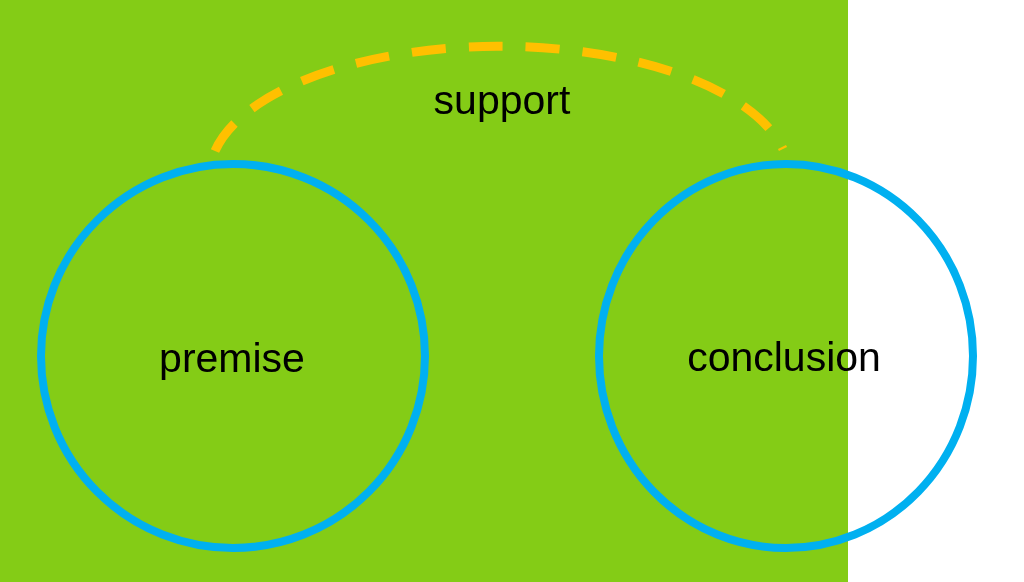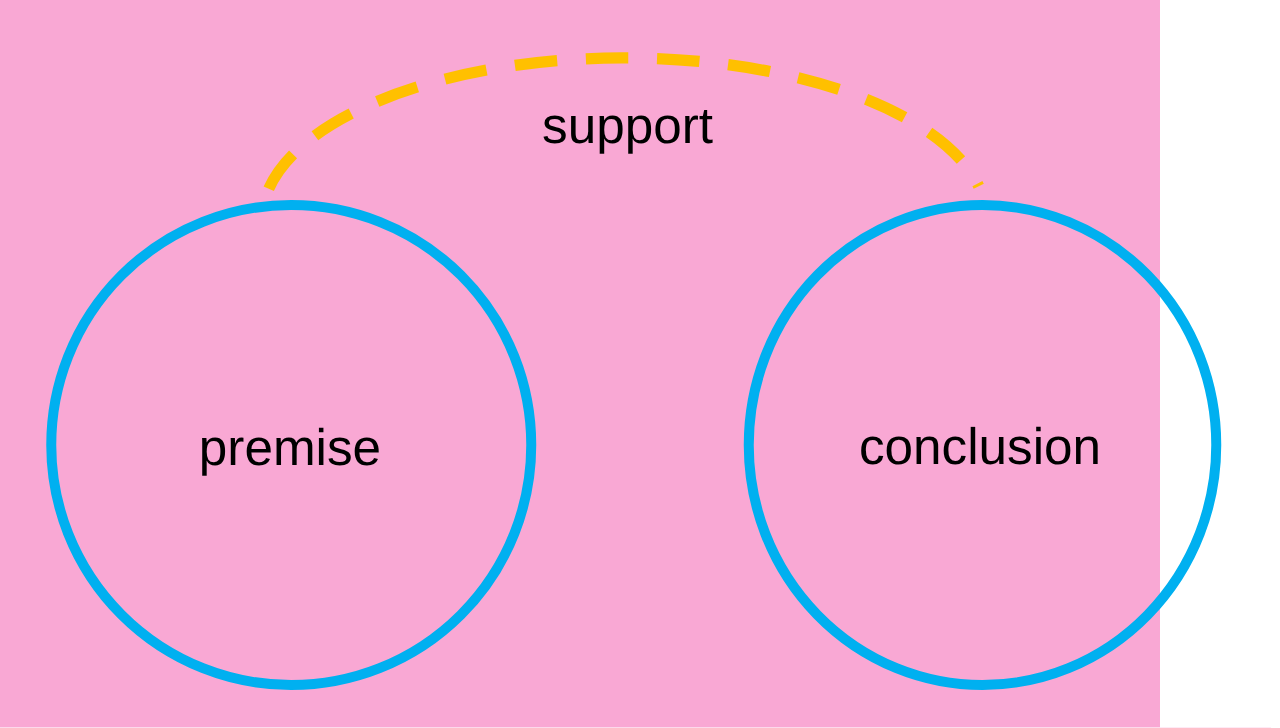--- a/index.html
+++ b/index.html
@@ -6,23 +6,23 @@
     margin: 0;
     padding: 0;
     width: 1024px;
     height: 582px;
     background: #ffffff;
     overflow: hidden;
     font-family: "Liberation Sans", sans-serif;
   }
   .canvas {
     position: relative;
-    width: 928px;
+    width: 848px;
     height: 582px;
-    background: #f9a8d4;
+    background: #84cc16;
   }
   svg {
     display: block;
   }
   .node-label, .edge-label {
     font-family: "Liberation Sans", sans-serif;
     font-size: 41px;
     fill: #000000;
   }
 </style>

